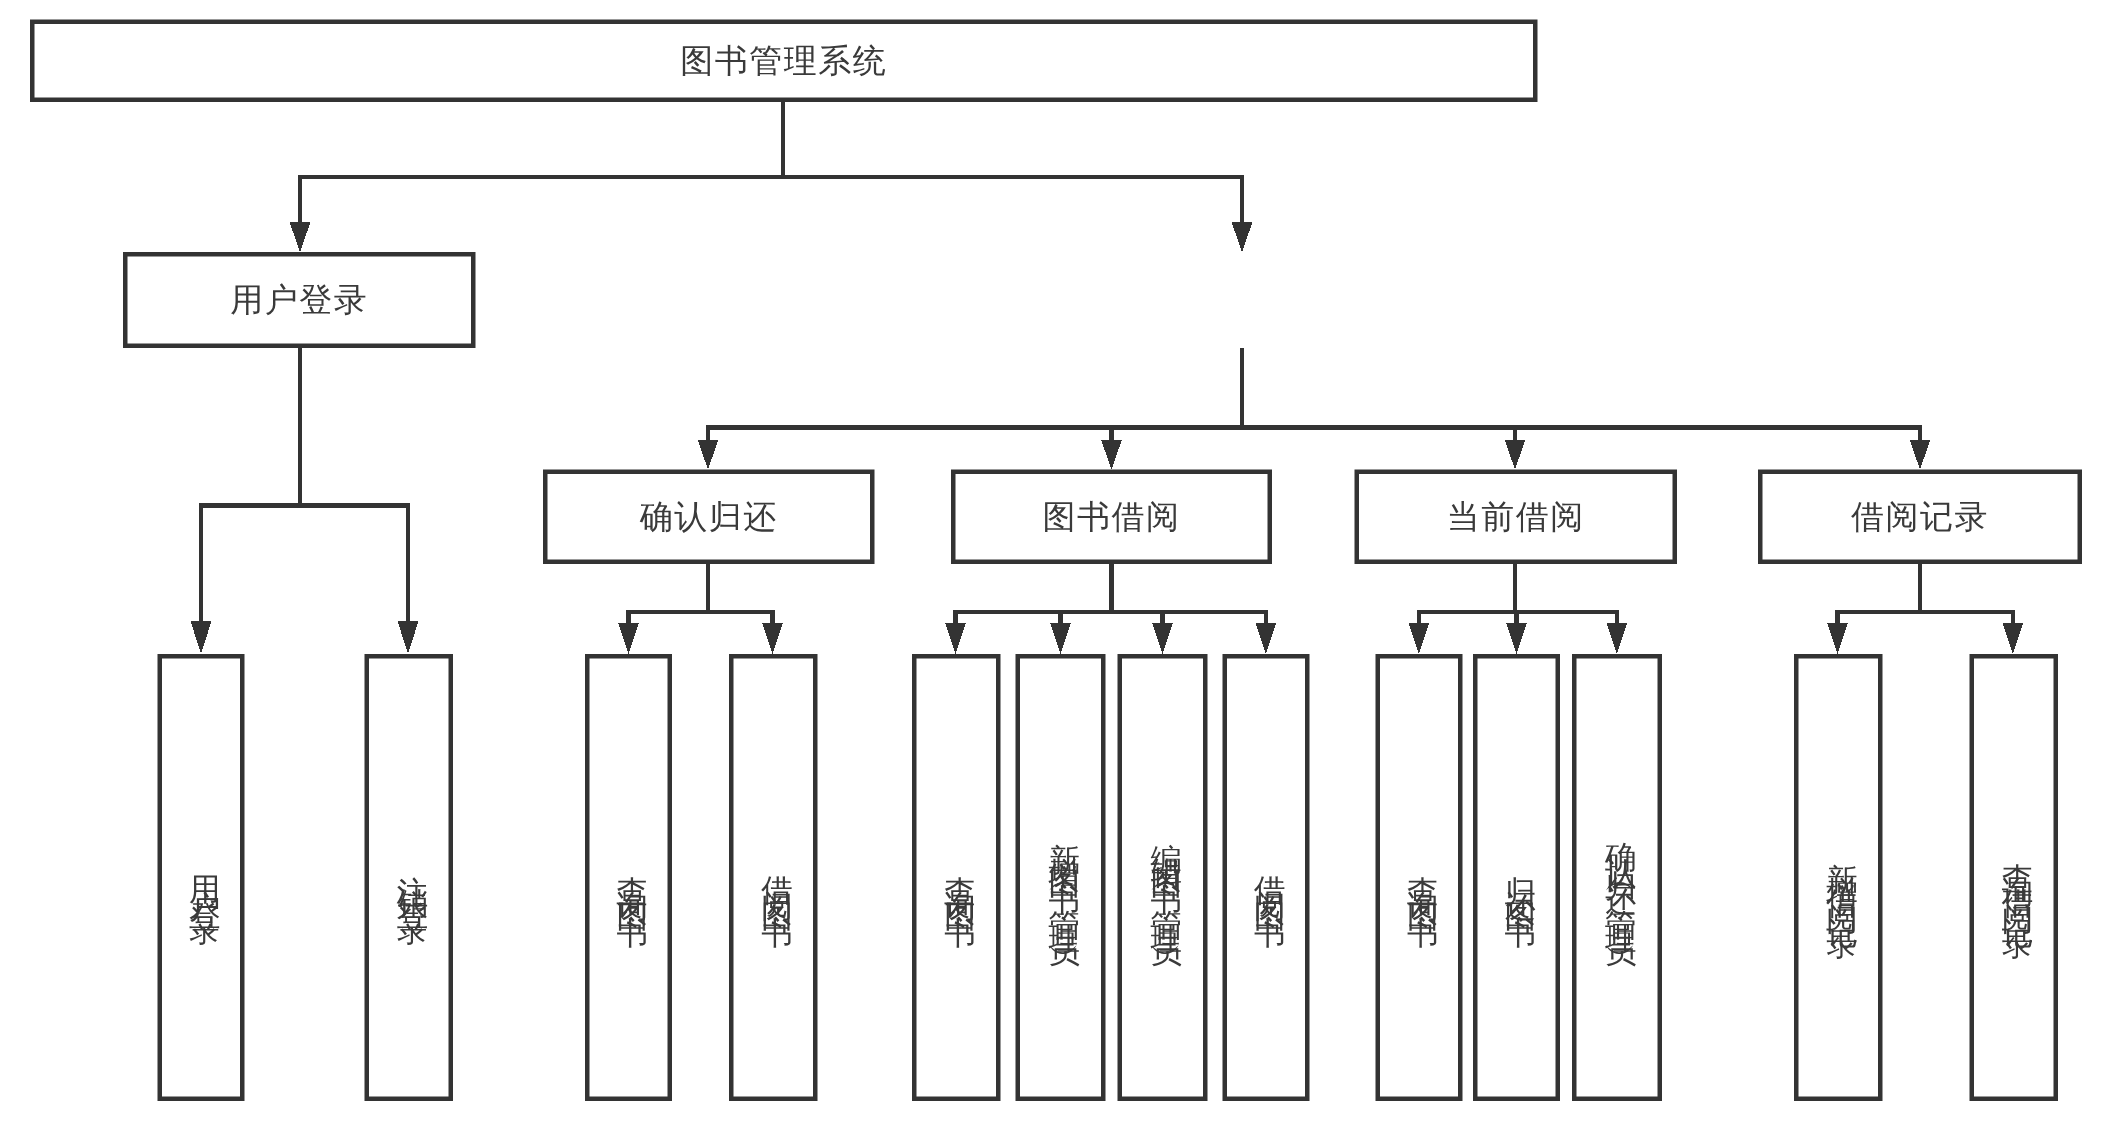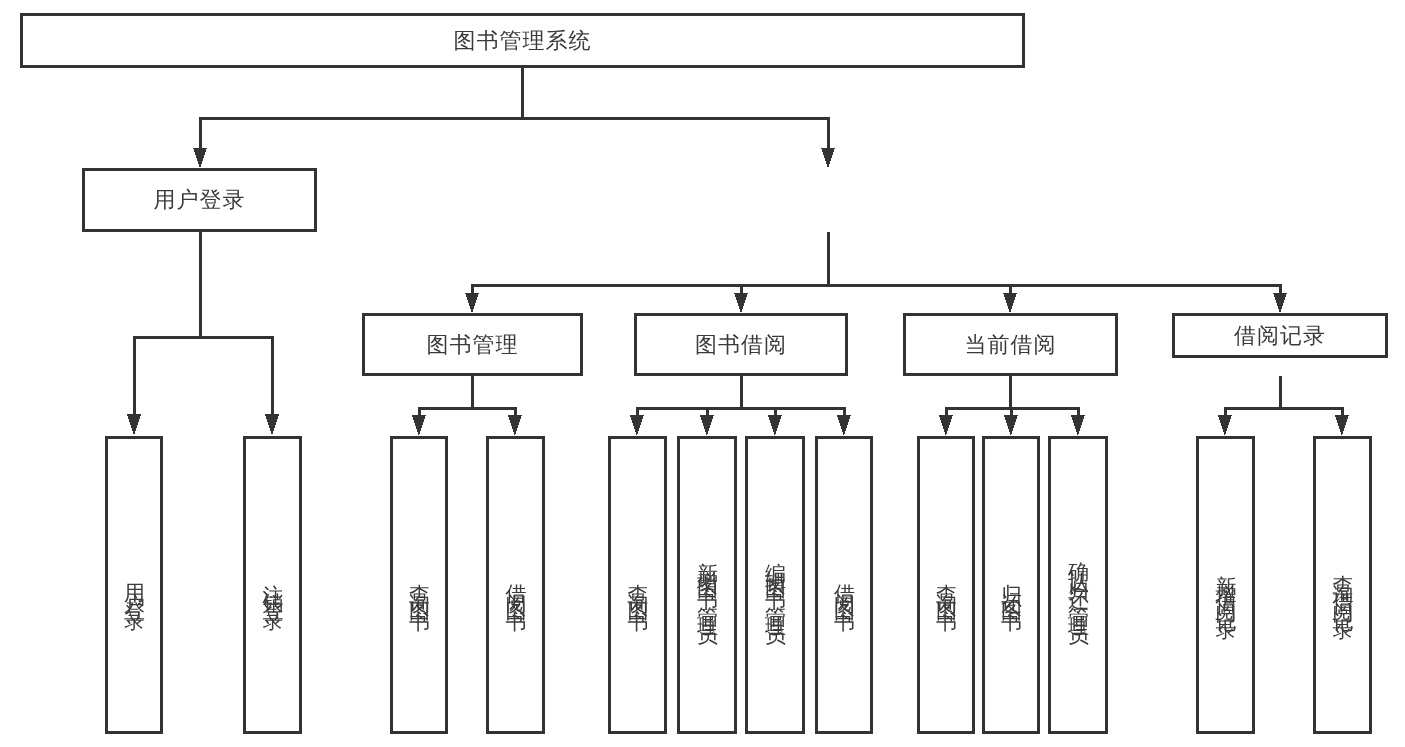--- a/index.html
+++ b/index.html
@@ -6,21 +6,21 @@
     --line:#333333;
     --text:#3a3a3a;
     --watermark:#c8bfbf;
     --background:#ffffff;
   }
   html,body{margin:0;padding:0;background:var(--background);}
   .canvas{
     position:relative;
     width:1405px;height:747px;
     background:var(--background);
-    font-family:Liberation Serif, serif;
+    font-family:Liberation Mono, monospace;
     overflow:hidden;
   }
   .connectors{position:absolute;left:0;top:0;}
   .hbox{
     position:absolute;
     box-sizing:border-box;
     border:3px solid var(--line);
     background:#ffffff;
     display:flex;align-items:center;justify-content:center;
   }
@@ -136,29 +136,29 @@
 
   <div class="hbox" style="left:20px;top:13px;width:1005px;height:55px">
     <span>图书管理系统</span>
   </div>
 
   <div class="hbox" style="left:82px;top:168px;width:235px;height:64px">
     <span>用户登录</span>
   </div>
 
   <div class="hbox" style="left:362px;top:313px;width:221px;height:63px">
-    <span>图书管理</span>
+    <span>确认归还</span>
   </div>
   <div class="hbox" style="left:903px;top:313px;width:215px;height:63px">
     <span>当前借阅</span>
   </div>
   <div class="hbox" style="left:634px;top:313px;width:214px;height:63px">
     <span>图书借阅</span>
   </div>
-  <div class="hbox" style="left:1172px;top:313px;width:216px;height:45px">
+  <div class="hbox" style="left:1172px;top:313px;width:216px;height:63px">
     <span>借阅记录</span>
   </div>
 
   <div class="vbox" style="left:105px;width:58px">
     <span>用户登录</span>
   </div>
   <div class="vbox" style="left:243px;width:59px">
     <span>注销登录</span>
   </div>
 

